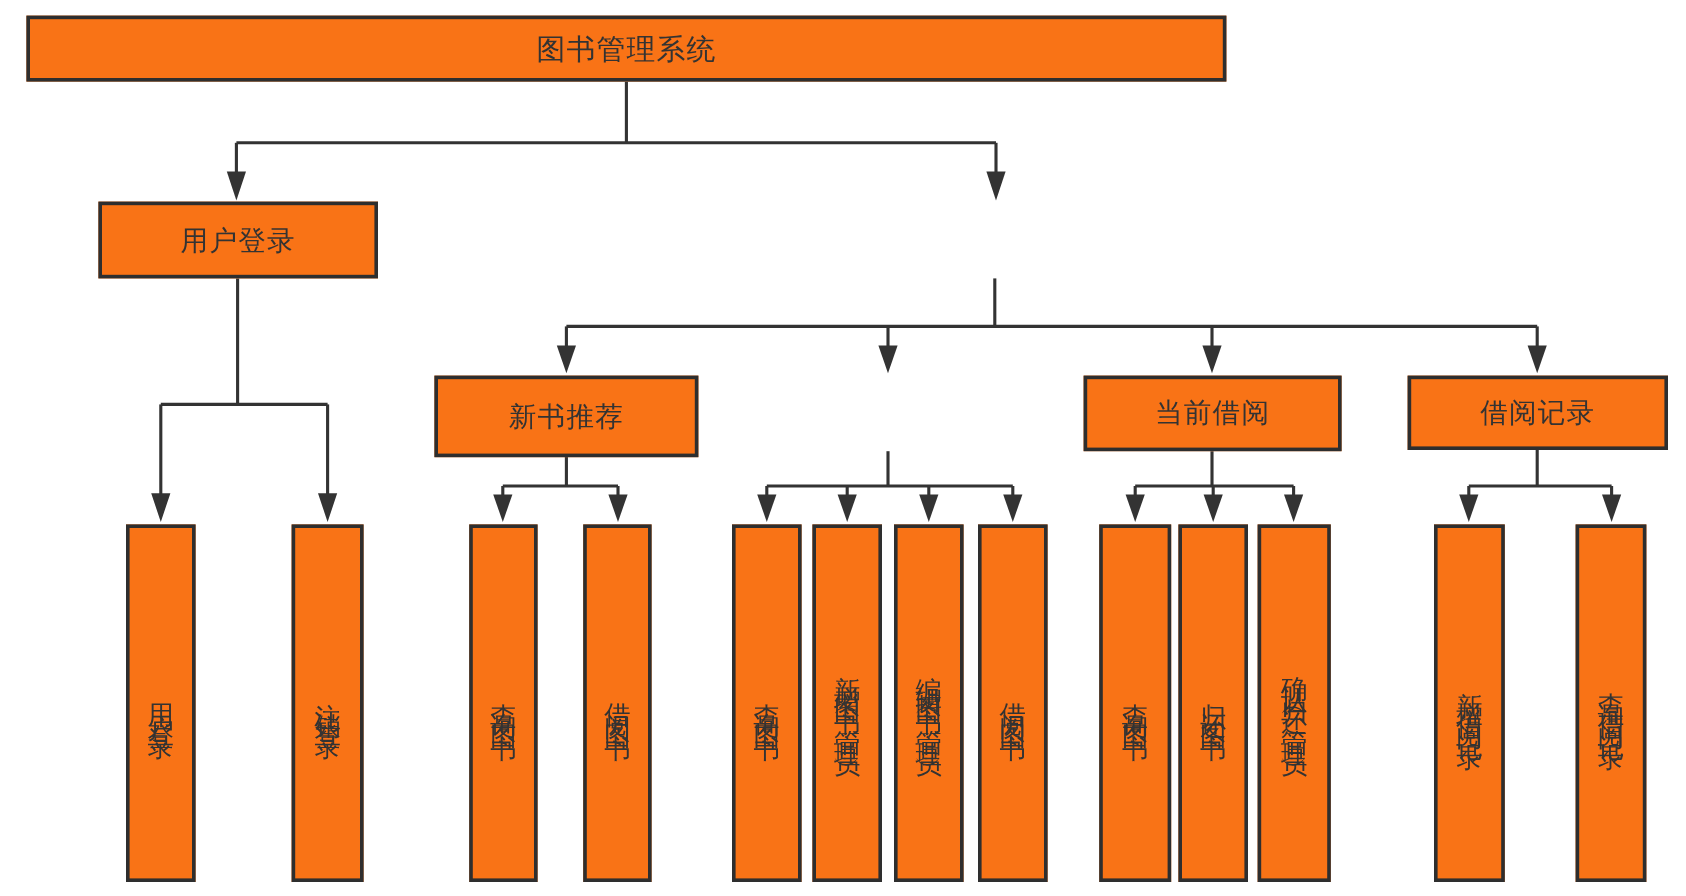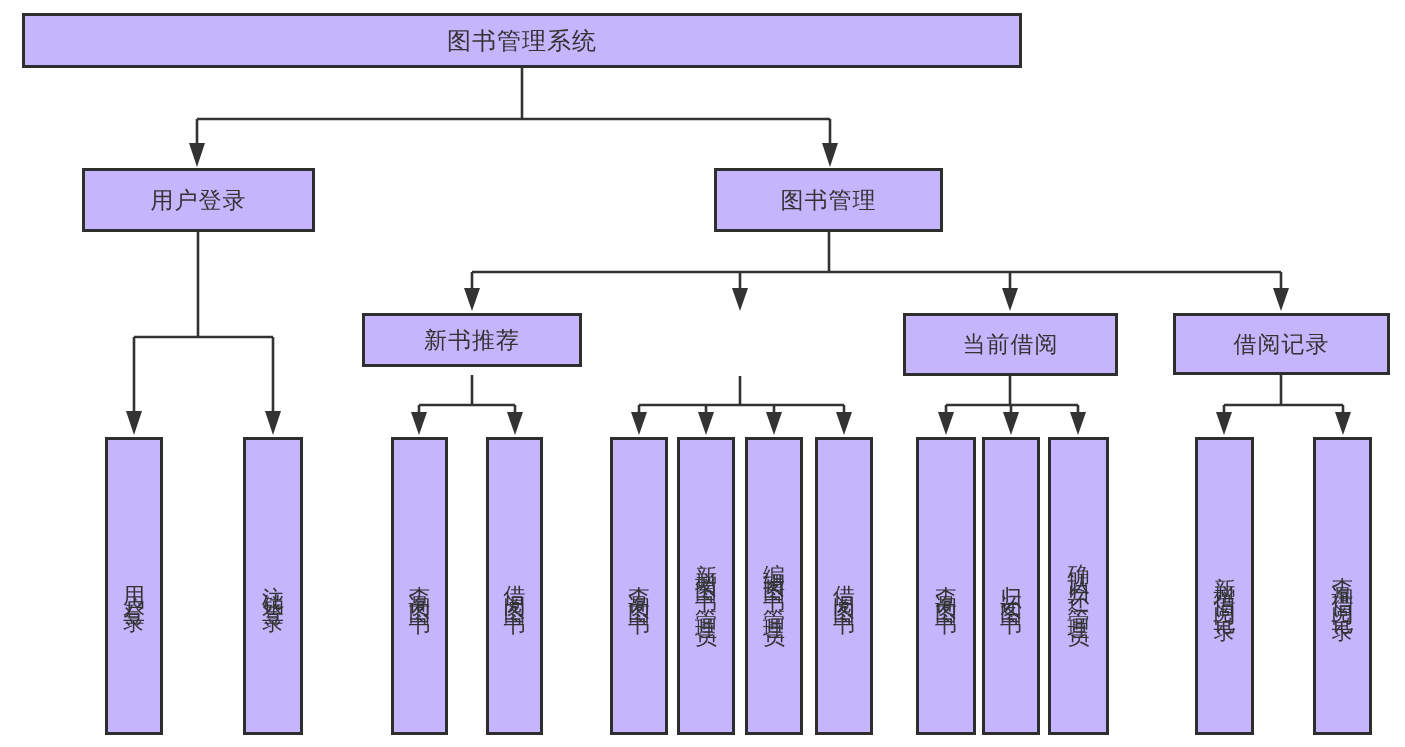--- a/index.html
+++ b/index.html
@@ -21,21 +21,21 @@
     left: 0;
     top: 0;
     width: 1405px;
     height: 747px;
     z-index: 1;
   }
   .node {
     position: absolute;
     box-sizing: border-box;
     border: 3px solid #2e2e2e;
-    background: #c4b5fd;
+    background: #f97316;
     display: flex;
     align-items: center;
     justify-content: center;
     z-index: 2;
   }
   .h-label {
     font-size: 23px;
     letter-spacing: 1px;
     white-space: nowrap;
   }
@@ -141,25 +141,22 @@
     </g>
   </svg>
 
   <div class="node" style="left:22px; top:13px; width:1000px; height:55px;">
     <span class="root-label">图书管理系统</span>
   </div>
 
   <div class="node" style="left:82px; top:168px; width:233px; height:64px;">
     <span class="h-label">用户登录</span>
   </div>
-  <div class="node" style="left:714px; top:168px; width:229px; height:64px;">
-    <span class="h-label">图书管理</span>
-  </div>
-
-  <div class="node" style="left:362px; top:313px; width:220px; height:54px;">
+
+  <div class="node" style="left:362px; top:313px; width:220px; height:68px;">
     <span class="h-label">新书推荐</span>
   </div>
   <div class="node" style="left:903px; top:313px; width:215px; height:63px;">
     <span class="h-label">当前借阅</span>
   </div>
   <div class="node" style="left:1173px; top:313px; width:217px; height:62px;">
     <span class="h-label">借阅记录</span>
   </div>
 
   <div class="node v-node" style="left:105px; top:437px; width:58px; height:298px;">

